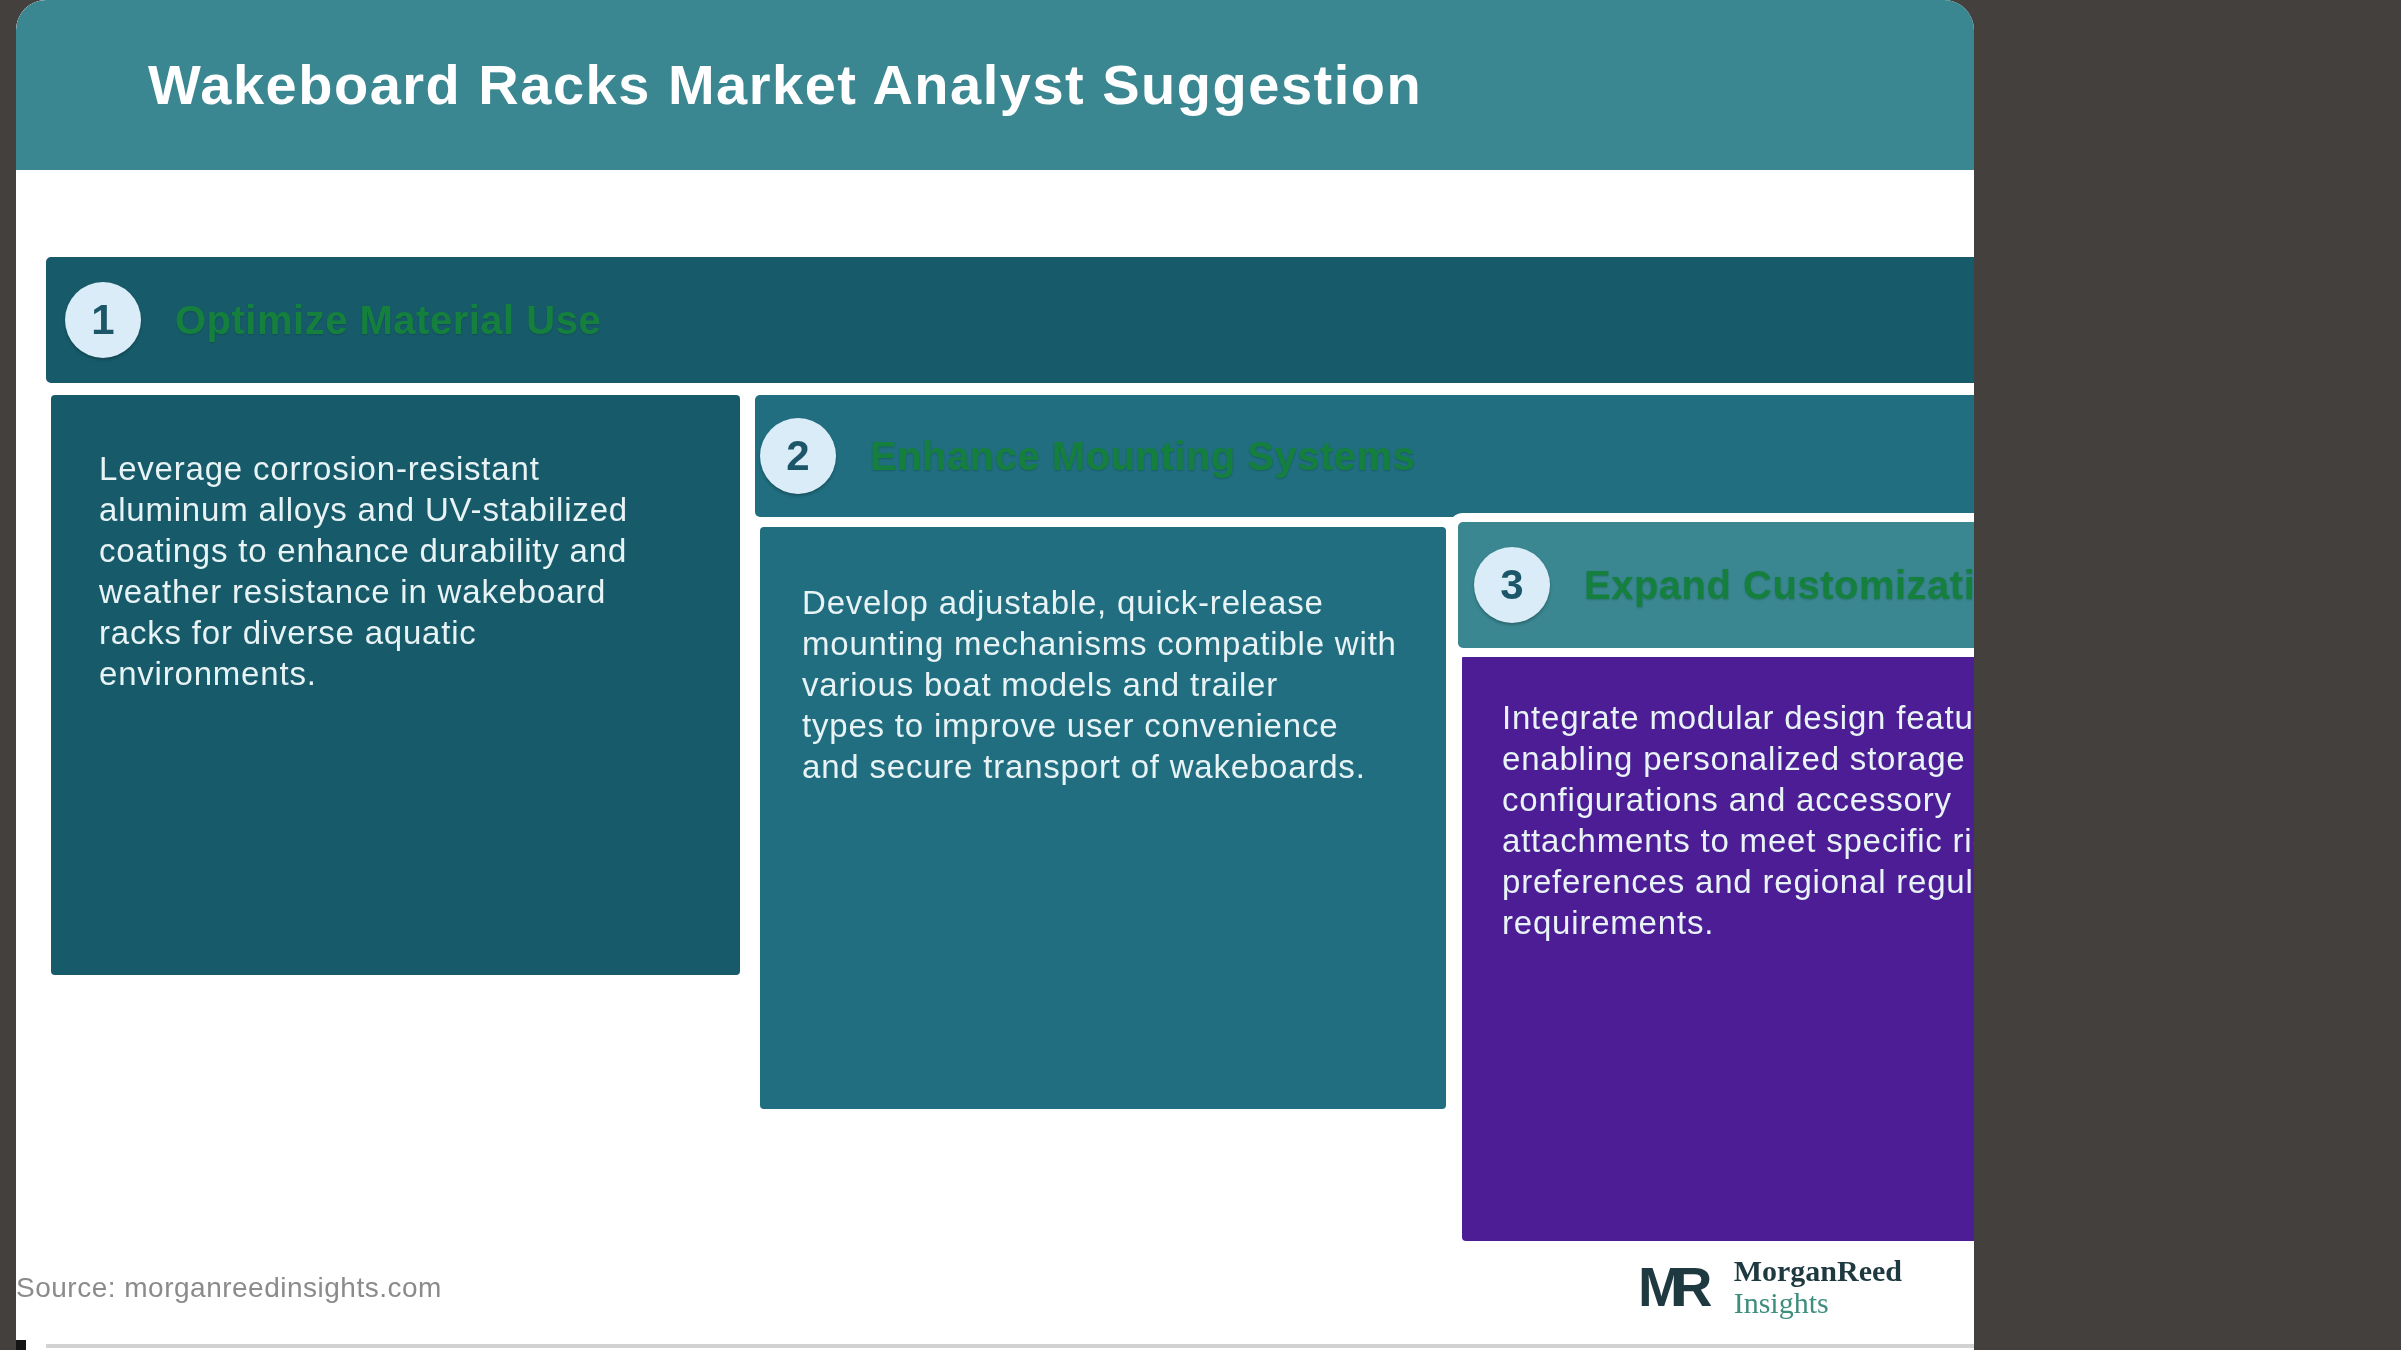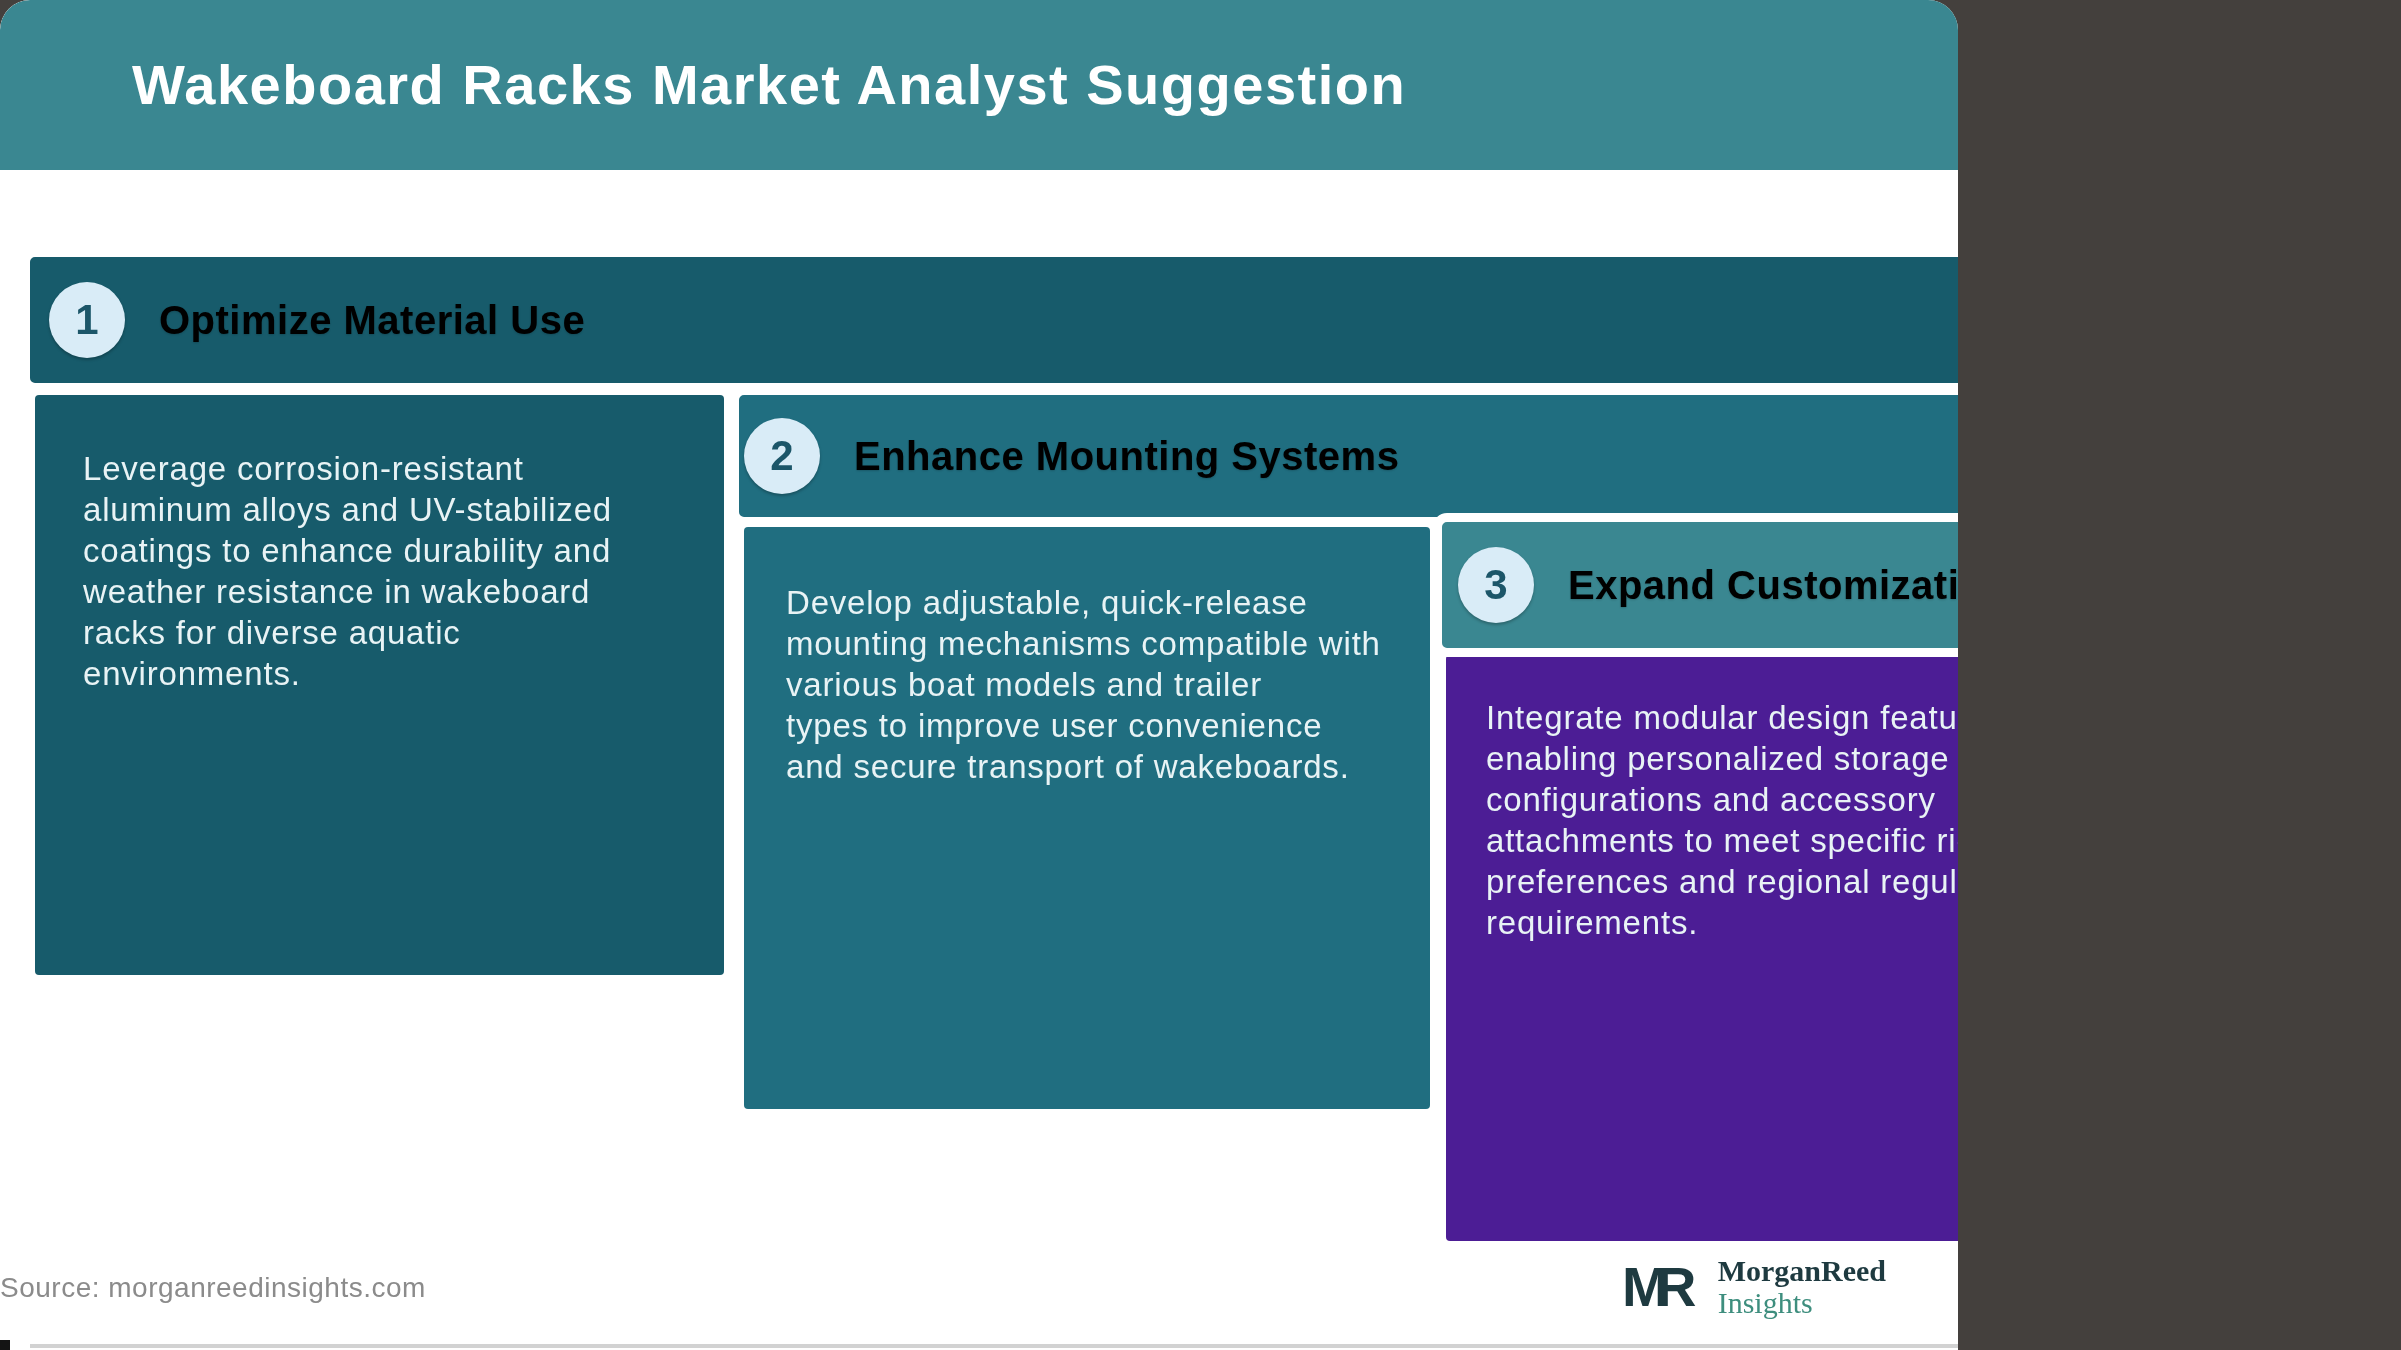--- a/index.html
+++ b/index.html
@@ -2,21 +2,21 @@
 <html><head>
 <meta charset="utf-8">
 <style>
   html,body{margin:0;padding:0;}
   body{
     width:2401px;height:1350px;position:relative;overflow:hidden;
     background:#44403d;
     font-family:"Liberation Sans", sans-serif;
   }
   #window{
-    position:absolute;left:0;top:0;width:1958px;height:1350px;
+    position:absolute;left:16px;top:0;width:1958px;height:1350px;
     background:#ffffff;border-radius:30px 30px 0 0;overflow:hidden;
   }
   
   .header{
     position:absolute;left:0;top:0;width:2401px;height:170px;
     background:#3a8791;border-radius:30px 30px 0 0;
   }
   .header h1{
     margin:0;position:absolute;left:132px;top:0;height:170px;line-height:170px;
     color:#ffffff;font-size:56px;font-weight:700;letter-spacing:1.5px;
@@ -32,21 +32,21 @@
   .banner-label{
     position:absolute;z-index:5;display:flex;align-items:center;gap:34px;
   }
   .num-circle{
     width:76px;height:76px;border-radius:50%;background:#d9ecf7;
     display:flex;align-items:center;justify-content:center;
     color:#1c5669;font-size:42px;font-weight:700;flex:0 0 auto;
     box-shadow:0 2px 3px rgba(0,0,0,0.25);
   }
   .banner-title{
-    color:#000000;font-size:40px;font-weight:700;letter-spacing:0.5px;
+    color:#15803d;font-size:40px;font-weight:700;letter-spacing:0.5px;
     white-space:nowrap;text-shadow:0 1px 2px rgba(0,0,0,0.18);
   }
   
   .desc-box{position:absolute;z-index:1;border-radius:4px;}
   .desc-box p{
     margin:0;color:#e8f3f5;font-size:33px;line-height:41px;letter-spacing:0.8px;
     white-space:pre-line;font-weight:400;
   }
   #box1{left:35px;top:395px;width:689px;height:580px;background:#175b6b;padding:53px 0 0 48px;box-sizing:border-box;}
   #box2{left:744px;top:527px;width:686px;height:582px;background:#206e80;padding:55px 0 0 42px;box-sizing:border-box;overflow:visible;}

